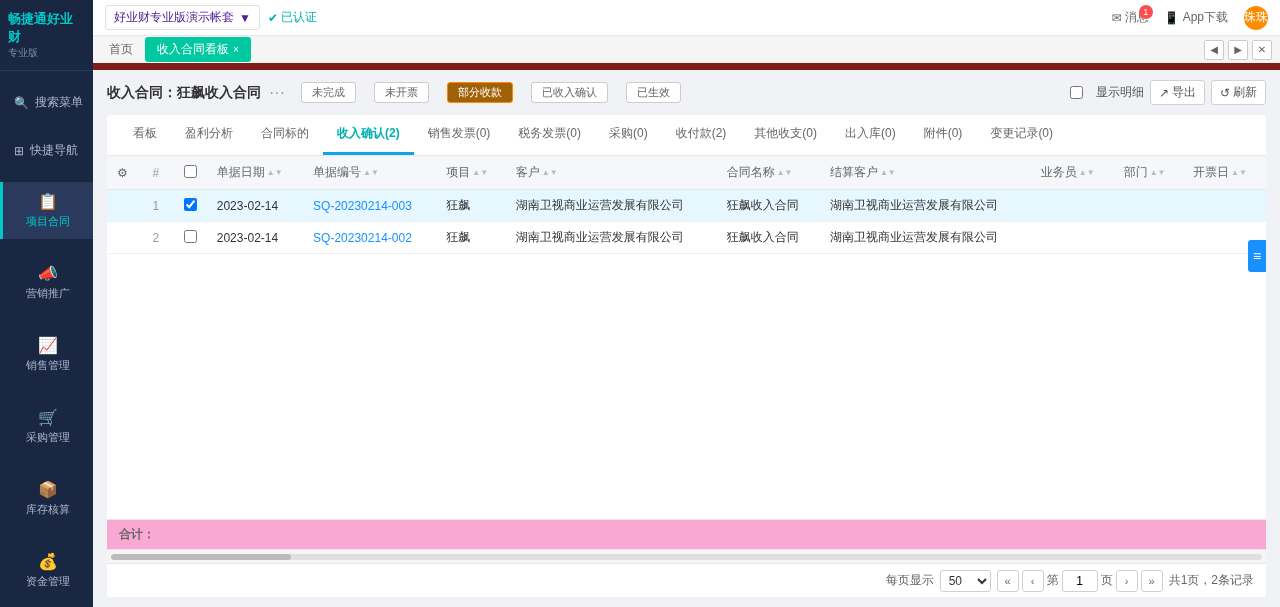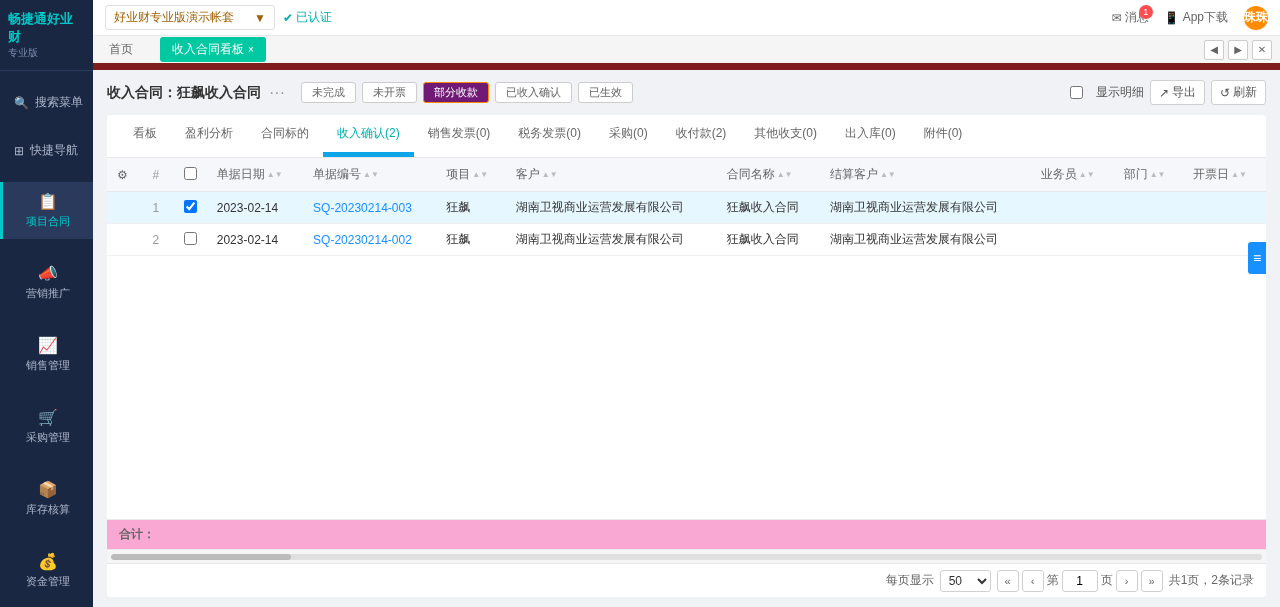--- a/index.html
+++ b/index.html
@@ -18,56 +18,56 @@
     .sidebar-item.active { background: #2a3a5c; color: #00c8c8; border-left: 3px solid #00c8c8; }
     .sidebar-item .icon { font-size: 16px; margin-bottom: 3px; }
     .sidebar-item .label { font-size: 11px; text-align: center; }
 
     
     .main { flex: 1; display: flex; flex-direction: column; height: 607px; overflow: hidden; }
 
     
     .topbar { height: 36px; background: #fff; display: flex; align-items: center; padding: 0 12px; border-bottom: 1px solid #e8e8e8; justify-content: space-between; flex-shrink: 0; }
     .topbar-left { display: flex; align-items: center; gap: 8px; }
-    .company-select { display: flex; align-items: center; gap: 20px; color: #a16207; font-size: 12px; cursor: pointer; padding: 3px 8px; border: 1px solid #e0e0e0; border-radius: 3px; }
+    .company-select { display: flex; align-items: center; gap: 5px; color: #4c1d95; font-size: 12px; cursor: pointer; padding: 3px 8px; border: 1px solid #e0e0e0; border-radius: 3px; }
     .certified-badge { display: flex; align-items: center; gap: 3px; color: #00b0b0; font-size: 12px; }
     .topbar-right { display: flex; align-items: center; gap: 16px; color: #666; }
     .topbar-right-item { display: flex; align-items: center; gap: 3px; cursor: pointer; position: relative; }
     .badge-red { background: #ff4d4f; color: #fff; border-radius: 50%; width: 14px; height: 14px; display: flex; align-items: center; justify-content: center; font-size: 9px; position: absolute; top: -4px; right: -4px; }
-    .avatar { width: 24px; height: 24px; border-radius: 50%; background: #ff8c00; display: flex; align-items: center; justify-content: flex-start; color: #fff; font-size: 11px; font-weight: bold; }
+    .avatar { width: 24px; height: 24px; border-radius: 50%; background: #ff8c00; display: flex; align-items: center; justify-content: flex-start; color: #fff; font-size: 11px; }
 
     
     .tabbar { height: 34px; background: #f5f5f5; display: flex; align-items: center; padding: 0 8px; border-bottom: 7px solid #7f1d1d; flex-shrink: 0; gap: 4px; }
     .tab-home { color: #666; padding: 4px 8px; cursor: pointer; font-size: 12px; }
-    .tab-active { background: #00c8a0; color: #fff; padding: 4px 12px; border-radius: 3px; cursor: pointer; font-size: 12px; display: flex; align-items: center; gap: 4px; margin-left: 15px; }
+    .tab-active { background: #00c8a0; color: #fff; padding: 4px 12px; border-radius: 3px; cursor: pointer; font-size: 12px; display: flex; align-items: center; gap: 4px; }
     .tab-close { color: #fff; cursor: pointer; font-size: 10px; }
     .tabbar-arrows { margin-left: auto; display: flex; gap: 4px; }
     .tabbar-arrow { width: 20px; height: 20px; border: 1px solid #ccc; background: #fff; display: flex; align-items: center; justify-content: center; cursor: pointer; border-radius: 2px; color: #666; font-size: 10px; }
 
     
     .content { flex: 1; overflow: hidden; display: flex; flex-direction: column; padding: 10px 14px; background: #f0f2f5; }
 
     
     .contract-header { display: flex; align-items: center; gap: 8px; margin-bottom: 10px; }
     .contract-title { font-size: 14px; color: #333; font-weight: bold; }
     .contract-more { color: #999; cursor: pointer; font-size: 16px; }
-    .status-btns { display: flex; gap: 6px; margin-left: 8px; }
+    .status-btns { display: flex; gap: 18px; margin-left: 8px; }
     .status-btn { padding: 2px 10px; border-radius: 3px; border: 1px solid #ccc; background: #fff; color: #666; cursor: pointer; font-size: 11px; }
-    .status-btn.partial { background: #701a75; color: #fff; border-color: #ff8c00; }
+    .status-btn.partial { background: #a16207; color: #fff; border-color: #ff8c00; }
     .top-actions { margin-left: auto; display: flex; gap: 6px; }
     .top-action-btn { display: flex; align-items: center; gap: 3px; padding: 3px 8px; border: 1px solid #d0d0d0; background: #fff; border-radius: 3px; cursor: pointer; color: #555; font-size: 12px; }
     .checkbox-label { display: flex; align-items: center; gap: 13px; color: #555; font-size: 12px; }
 
     
     .card { background: #fff; border-radius: 4px; flex: 1; display: flex; flex-direction: column; overflow: hidden; }
 
     
     .inner-tabs { display: flex; border-bottom: 1px solid #e8e8e8; padding: 0 12px; flex-shrink: 0; }
     .inner-tab { padding: 10px 14px; color: #666; cursor: pointer; font-size: 12px; border-bottom: 2px solid transparent; }
-    .inner-tab.active { color: #00b0b0; border-bottom: 5px solid #0ea5e9; }
+    .inner-tab.active { color: #00b0b0; border-bottom: 3px solid #0ea5e9; font-weight: bold; }
 
     
     .table-container { flex: 1; overflow: auto; }
     table { width: 100%; border-collapse: collapse; font-size: 12px; }
     thead tr { background: #f5f7fa; }
     th { padding: 8px 10px; text-align: left; color: #666; font-weight: normal; border-bottom: 1px solid #e8e8e8; white-space: nowrap; position: relative; }
     th .sort-icons { font-size: 8px; color: #bbb; display: inline-flex; flex-direction: column; vertical-align: middle; margin-left: 2px; }
     td { padding: 7px 10px; border-bottom: 1px solid #f0f0f0; color: #333; white-space: nowrap; }
     tr.row-selected { background: #e6f7ff; }
     .link-text { color: #1890ff; text-decoration: none; cursor: pointer; }
@@ -233,20 +233,21 @@
         <div class="inner-tab">盈利分析</div>
         <div class="inner-tab">合同标的</div>
         <div class="inner-tab active">收入确认(2)</div>
         <div class="inner-tab">销售发票(0)</div>
         <div class="inner-tab">税务发票(0)</div>
         <div class="inner-tab">采购(0)</div>
         <div class="inner-tab">收付款(2)</div>
         <div class="inner-tab">其他收支(0)</div>
         <div class="inner-tab">出入库(0)</div>
         <div class="inner-tab">附件(0)</div>
+        <div class="inner-tab">变更记录(0)</div>
       </div>
 
       <div class="content-wrapper" style="position:relative;">
         <div class="table-container">
           <table>
             <thead>
               <tr>
                 <th class="gear-th">⚙</th>
                 <th class="num-col">#</th>
                 <th class="checkbox-cell"><input type="checkbox" style=""></th>

